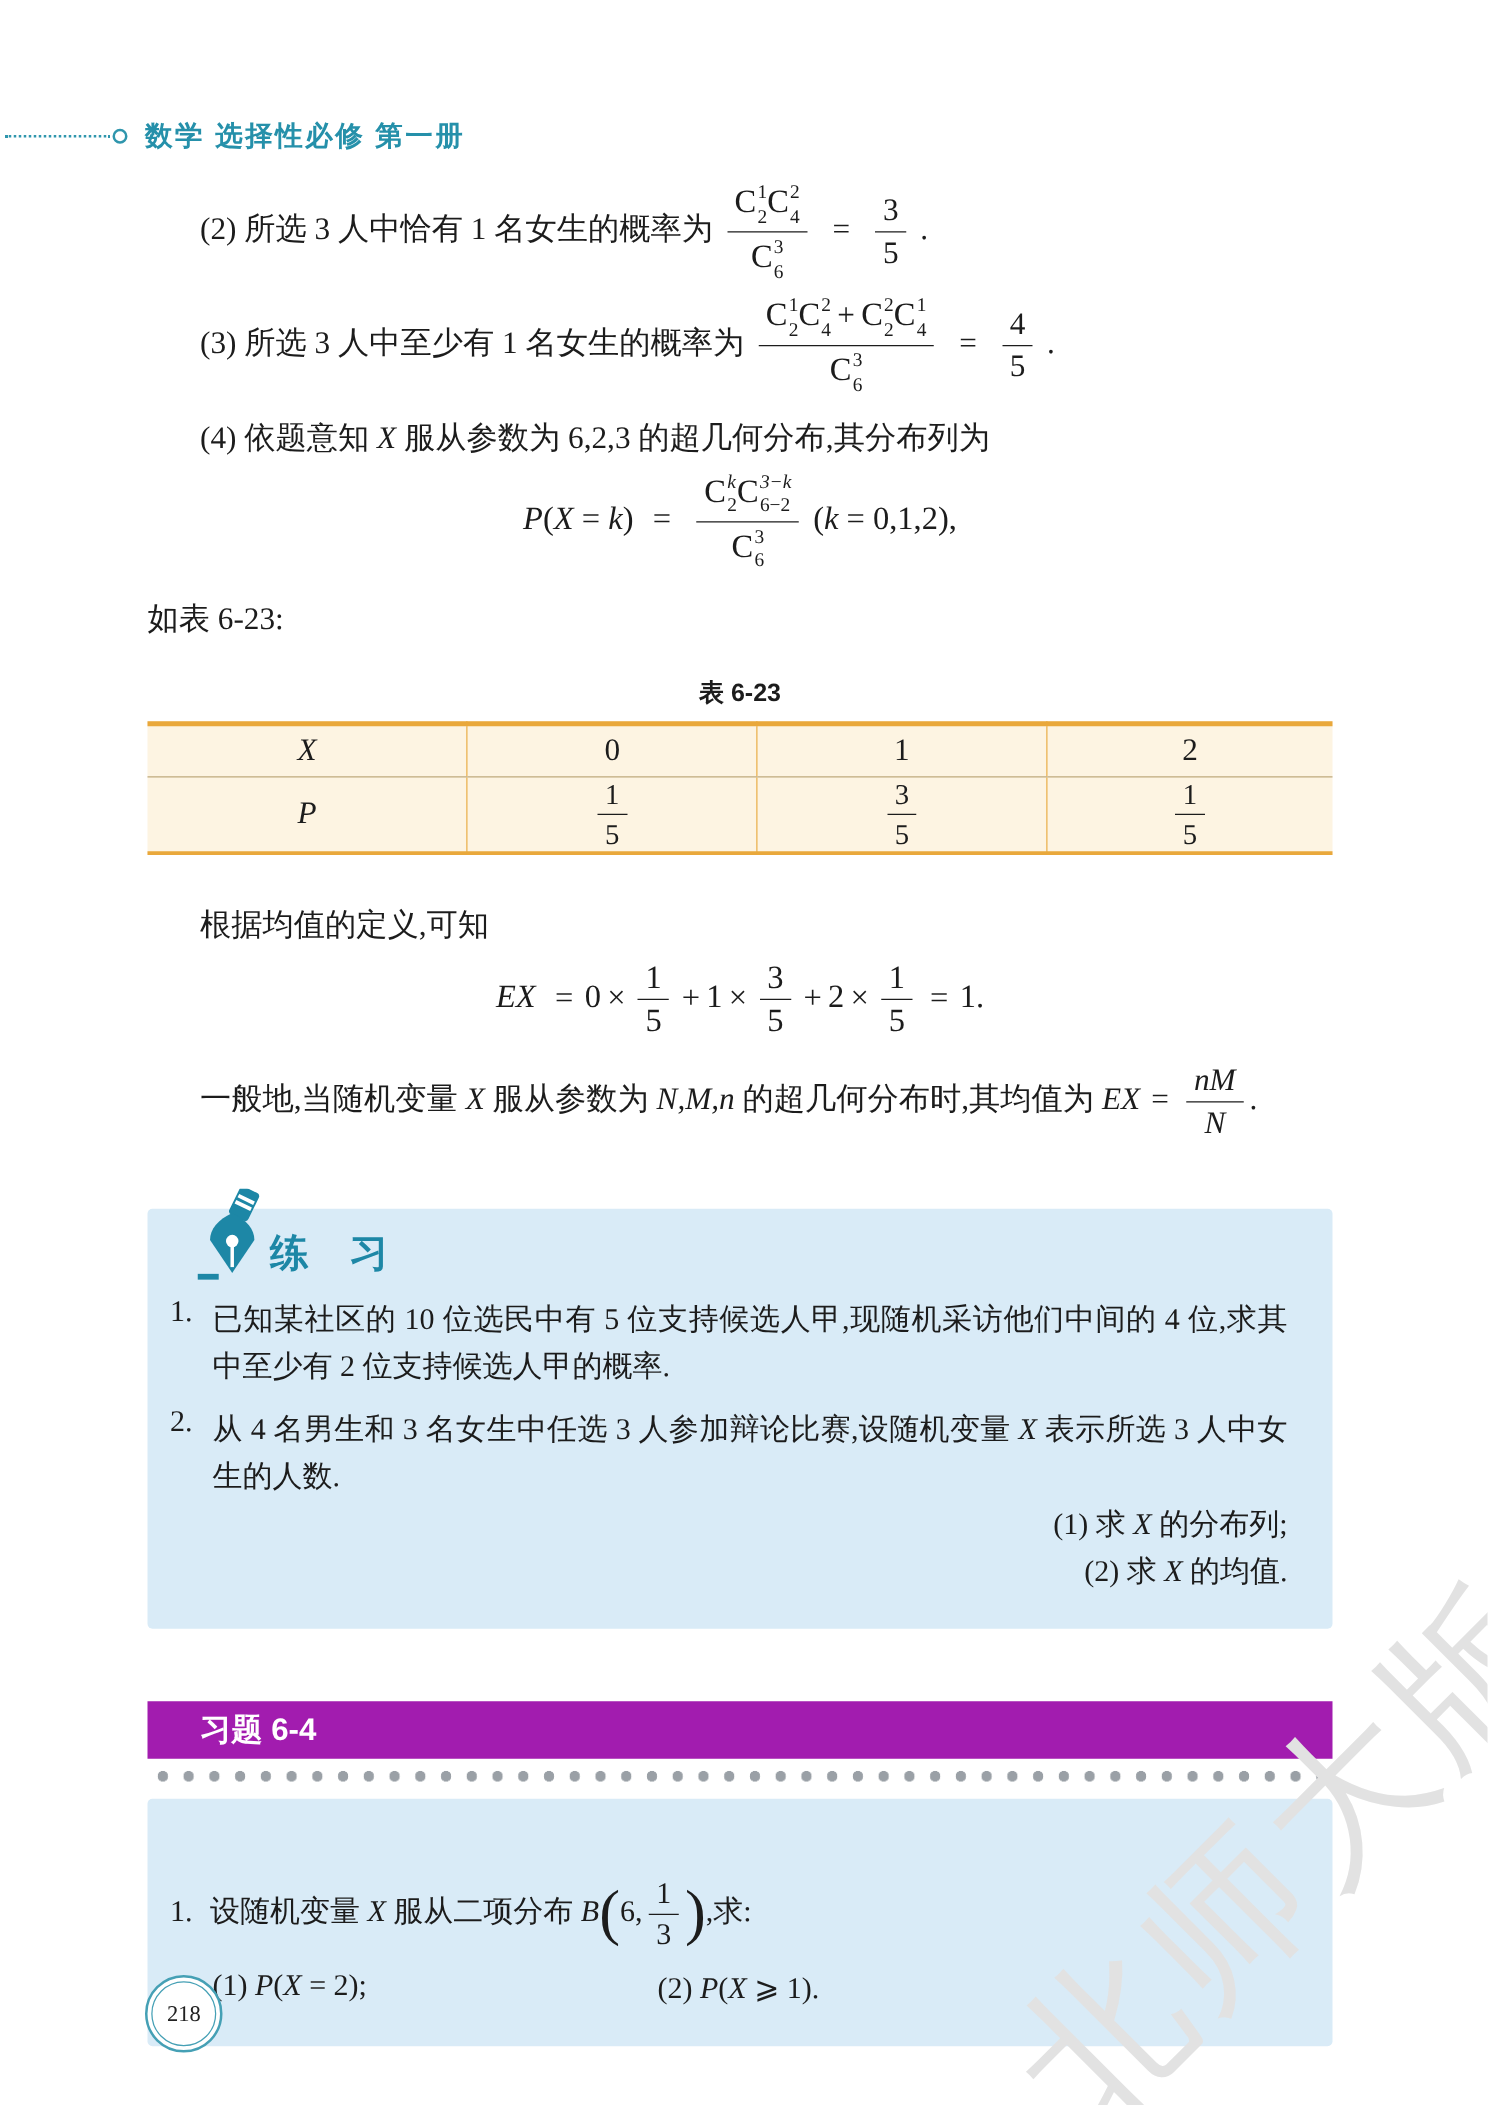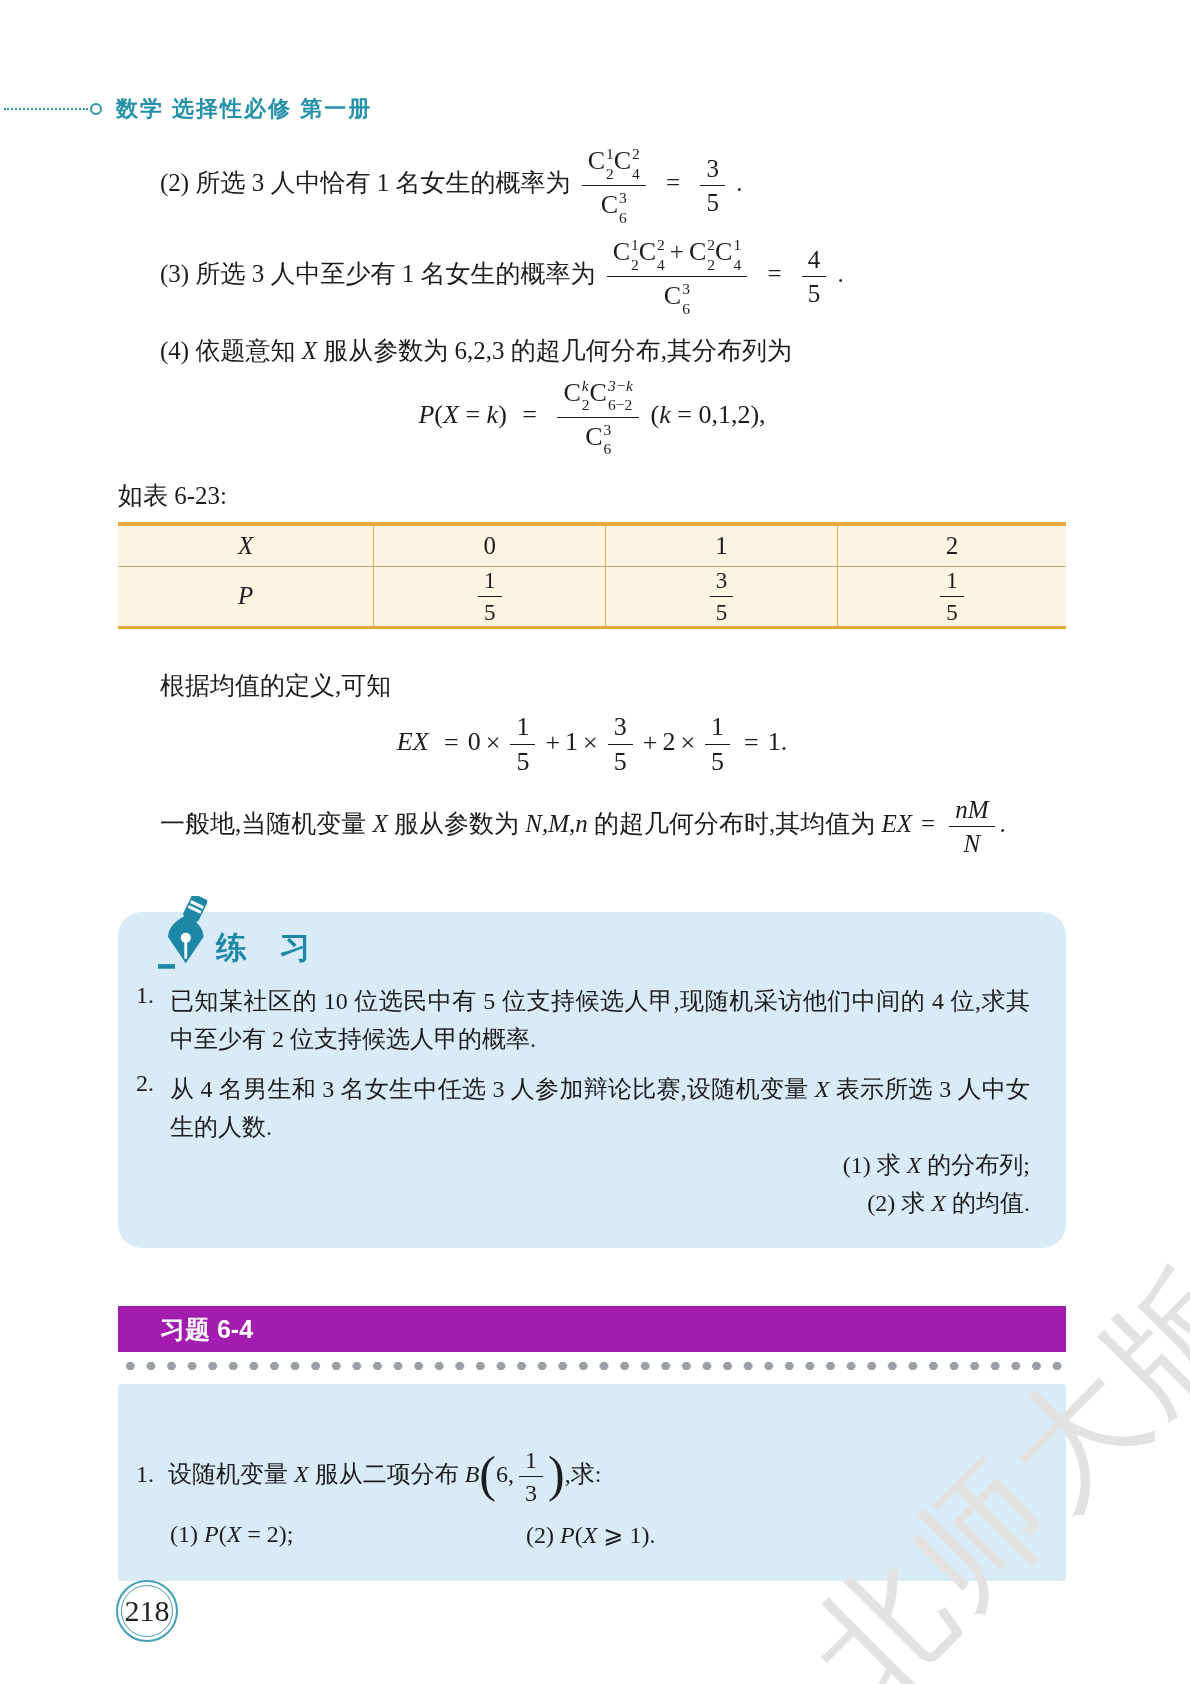--- a/index.html
+++ b/index.html
@@ -52,21 +52,21 @@
   table.dist tr.rx td { border-bottom:1.2px solid #bfa97d; height:38px; }
   table.dist tr.rp td { height:57px; }
   table.dist .frac { font-size:23px; }
   table.dist .frac .fd { border-top-width:1.4px; }
 
   .m-mean { margin-top:40px; }
   .m-exf { margin-top:12px; }
   .m-gen { margin-top:22px; }
 
   
-  .pbox { position:relative; margin-top:56px; background:#d9ebf7; border-radius:24px;
+  .pbox { position:relative; margin-top:56px; background:#d9ebf7; border-radius:4px;
     padding:14px 36px 26px 16px; }
   .pen { position:absolute; left:40px; top:-16px; width:54px; height:76px; }
   .ptitle { margin:0 0 0 82px; font-family:"Liberation Sans","DejaVu Sans",sans-serif;
     font-weight:bold; font-size:31px; color:#1d87a6; word-spacing:24px; line-height:44px; height:44px; }
   .pli { display:flex; margin-top:12px; font-size:24px; }
   .pno { flex:none; width:34px; margin-left:2px; }
   .ptext { flex:1; line-height:38px; text-align:justify; }
   .psub { margin:0 0 0 36px; font-size:24px; line-height:38px;text-align:right; }
 
   
@@ -83,21 +83,21 @@
   .aitem { margin:36px 0 0 2px; font-size:24px; }
   .ano { display:inline-block; width:32px; }
   .bigp { font-size:50px; font-weight:400; vertical-align:middle; line-height:0; position:relative; top:-3px; }
   .qrow { display:flex; margin:16px 0 0 36px; font-size:24px; }
   .q1 { width:356px; }
 
   
   .badge { position:absolute; left:116px; top:1580px; width:62px; height:62px; box-sizing:border-box;
     border:2px solid #45a0b5; border-radius:50%; padding:3px; background:#fff; z-index:6; }
   .badge-inner { width:100%; height:100%; box-sizing:border-box; border:1.6px solid #45a0b5;
-    border-radius:50%; display:flex; align-items:center; justify-content:center; font-size:30px; color:#222; }
+    border-radius:50%; display:flex; align-items:center; justify-content:center; font-size:18px; color:#222; }
 
   
   .wm { position:absolute; left:742px; top:1396px; width:580px; text-align:center;
     font-size:130px; color:#e2e2e2; transform:rotate(-45deg); letter-spacing:8px;
     z-index:3; pointer-events:none; font-family:"Liberation Serif","DejaVu Serif",serif; }
 </style>
 </head>
 <body>
 
 <div class="hdr">
@@ -139,20 +139,21 @@
     <span class="op">=</span>
     <span class="frac">
       <span class="fn"><span class="comb"><span class="cb">C</span><span class="cs"><span class="csup mi">k</span><span class="csub">2</span></span></span><span class="comb"><span class="cb">C</span><span class="cs"><span class="csup mi">3−k</span><span class="csub">6−2</span></span></span></span>
       <span class="fd"><span class="comb"><span class="cb">C</span><span class="cs"><span class="csup">3</span><span class="csub">6</span></span></span></span>
     </span>
     <span><span>(</span><span class="mi">k</span><span> = 0,1,2),</span></span>
   </p>
 
   <p class="mline m-intro">如表 6-23:</p>
 
+  <div class="tcaption">表 6-23</div>
   <table class="dist">
     <tbody>
         <tr class="rx">
       <td class="mi">X</td>
       <td>0</td>
       <td>1</td>
       <td>2</td>
     </tr>
     <tr class="rp">
       <td class="mi">P</td>

